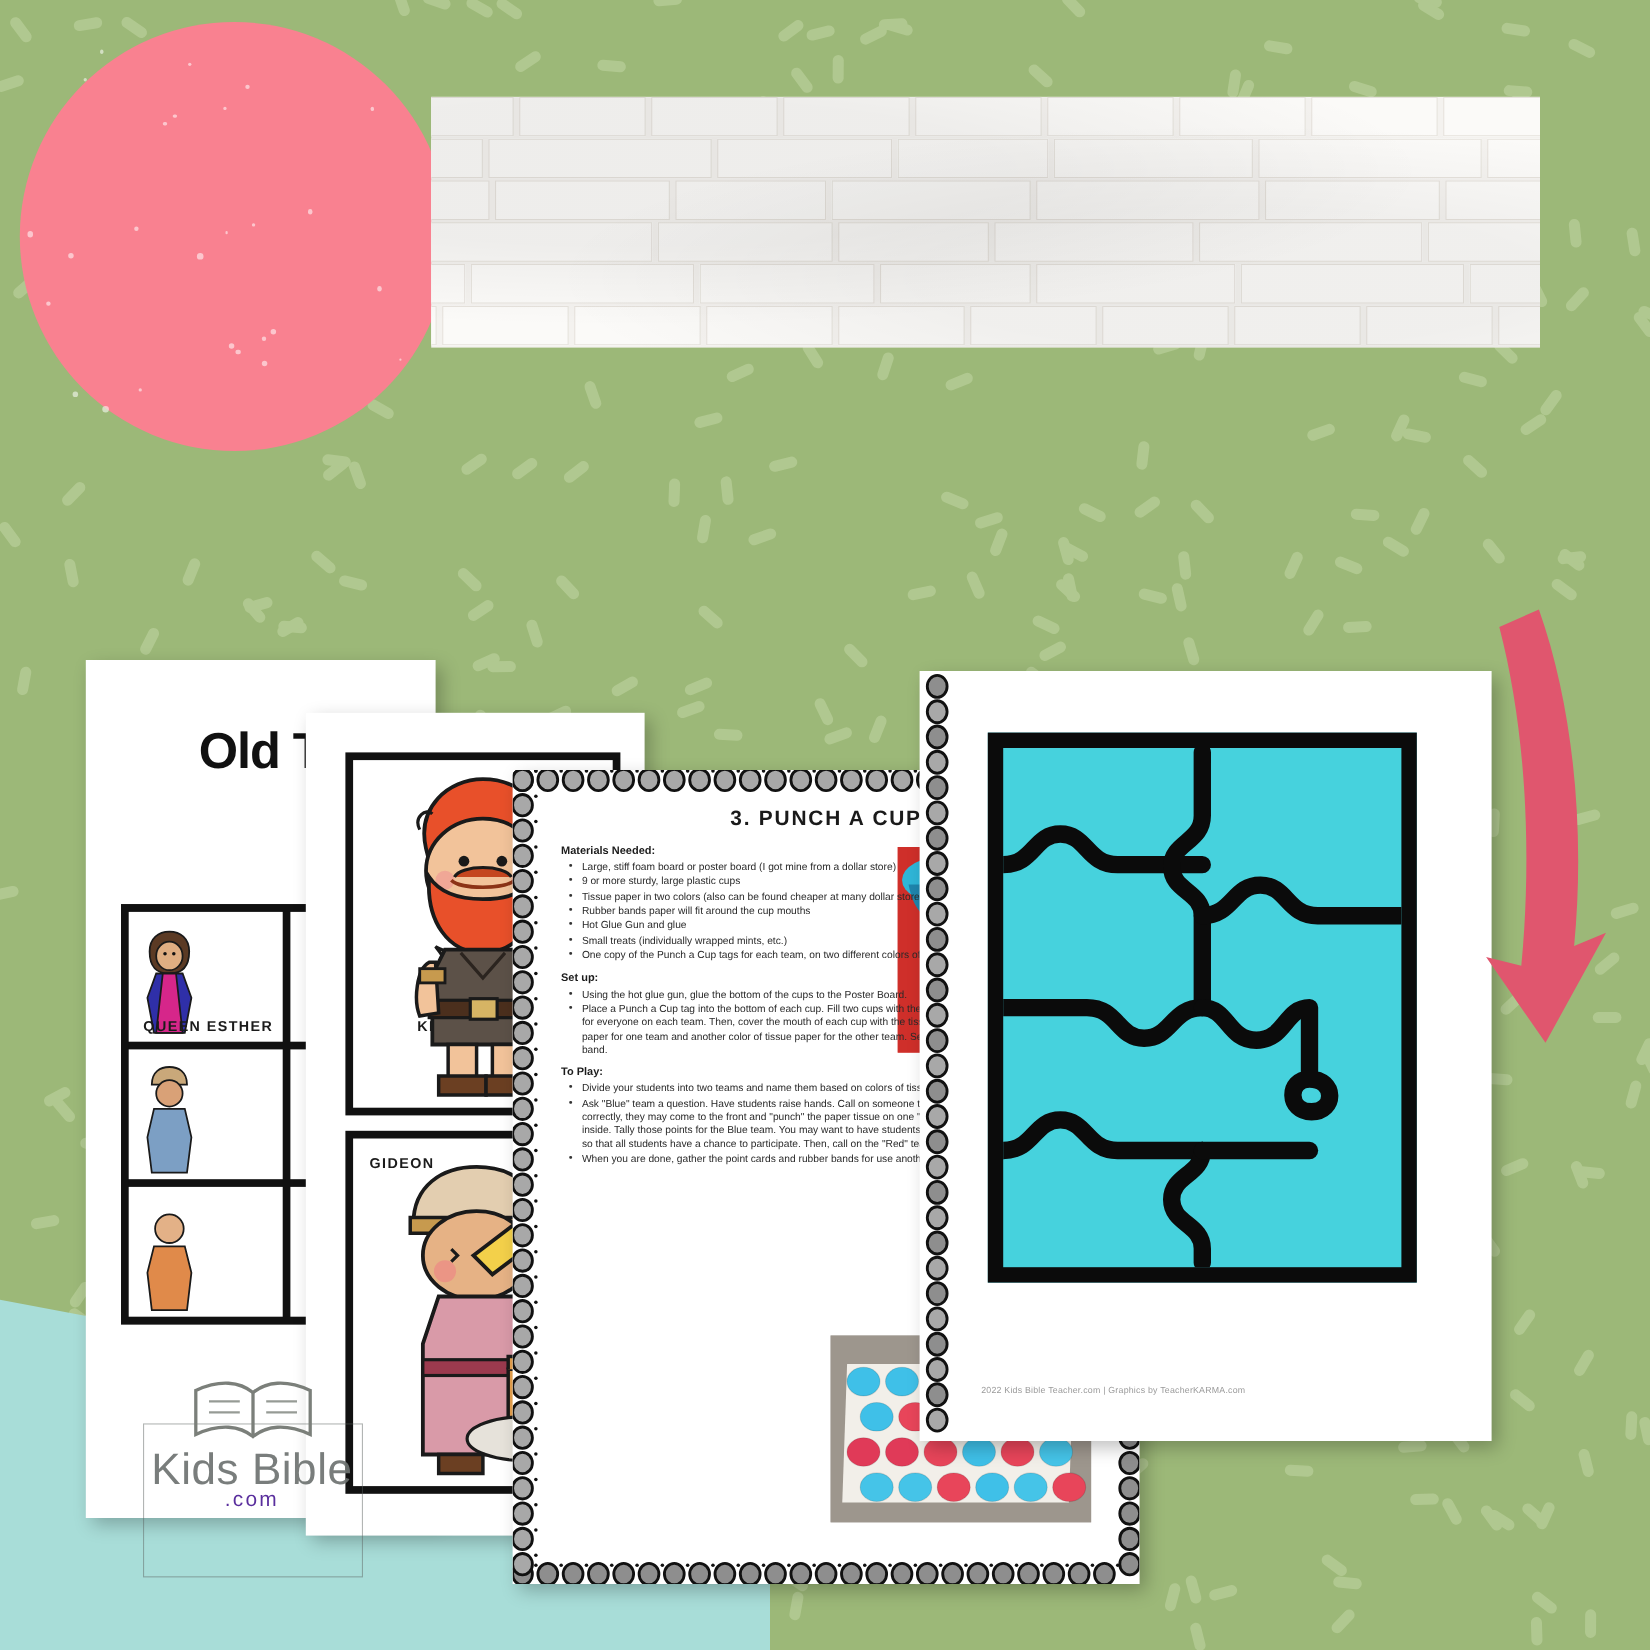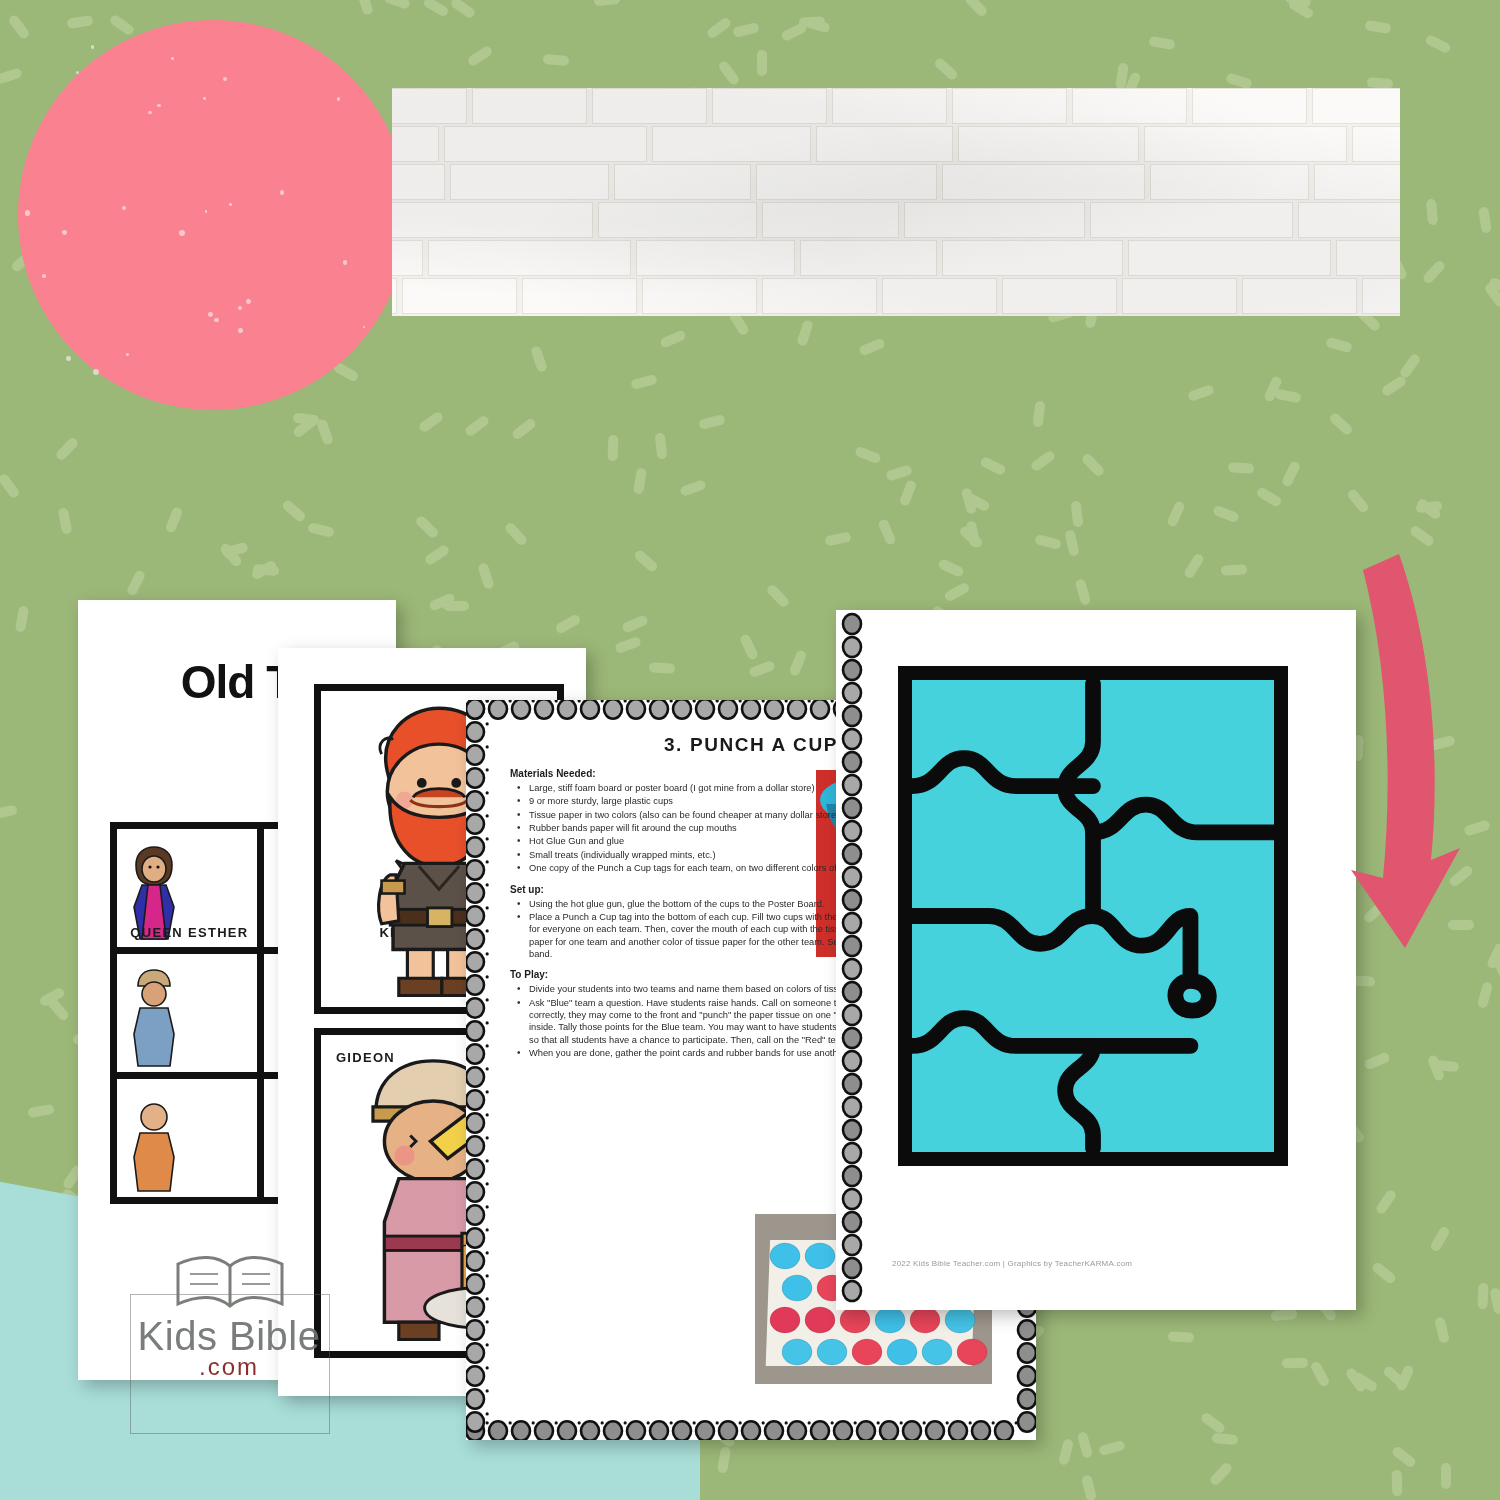--- a/index.html
+++ b/index.html
@@ -174,21 +174,21 @@
     position:absolute; left:118px; top:1248px; width:222px; height:200px;
     display:flex; flex-direction:column; align-items:center;
     color:#6a6f6d; opacity:.92;
   }
   .logo .lg-box { position:absolute; left:12px; top:46px; width:200px; height:140px; border:1px solid rgba(90,95,93,.5); }
   .logo .lg-kids { font-size:40px; letter-spacing:.5px; color:#6e7371; margin-top:66px; font-weight:400; }
   .logo .lg-teacher {
     font-family:"DejaVu Serif", serif; font-style:italic;
     font-size:52px; color:#5e6462; margin-top:-4px; letter-spacing:1px;
   }
-  .logo .lg-com { font-size:24px; color:#7f1d1d; margin-top:-6px; letter-spacing:2px; }
+  .logo .lg-com { font-size:19px; color:#4c1d95; margin-top:-6px; letter-spacing:2px; }
 </style>
 </head>
 <body>
 
 <div id="stage">
 
   <div class="bg-green"></div>
   <div class="bg-dashes" id="dashLayer">
       <div class="dash" style="left: 1405.62px; top: 740.791px; transform: rotate(101.122deg);"></div>
       <div class="dash" style="left: 556.161px; top: 883.263px; transform: rotate(112.358deg);"></div>

